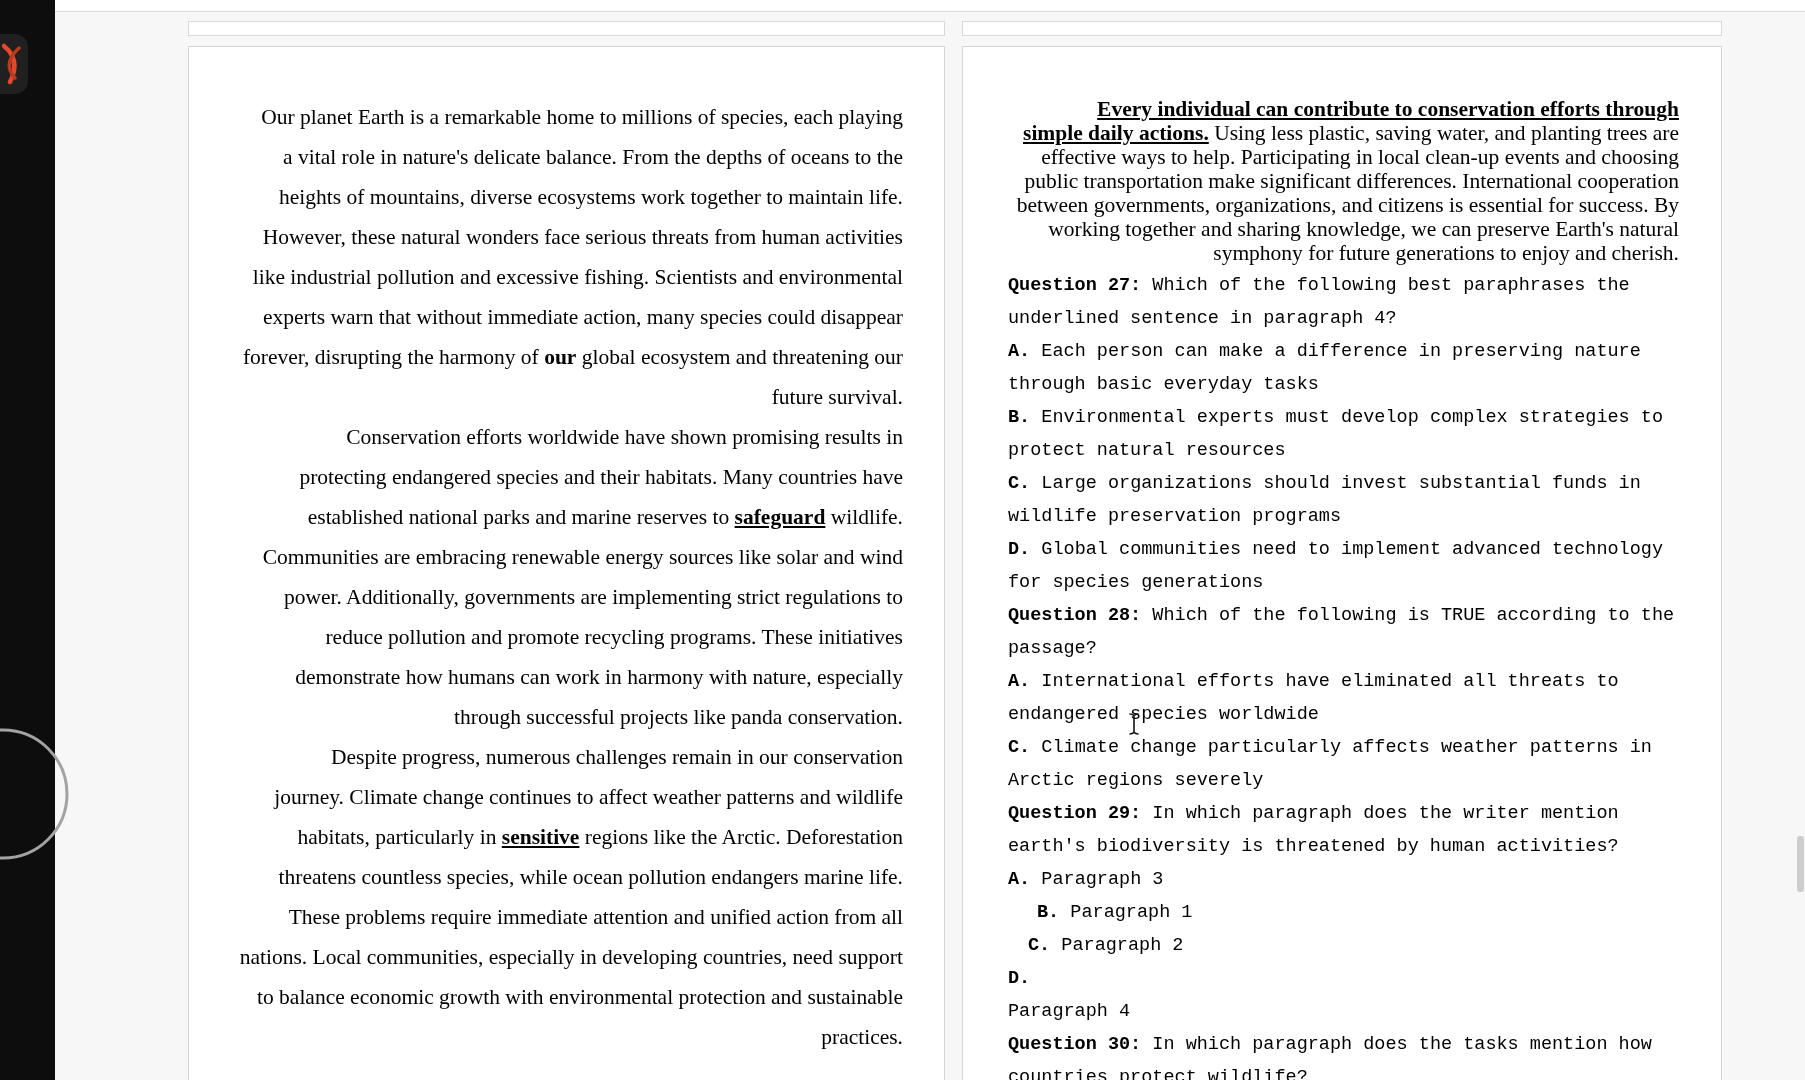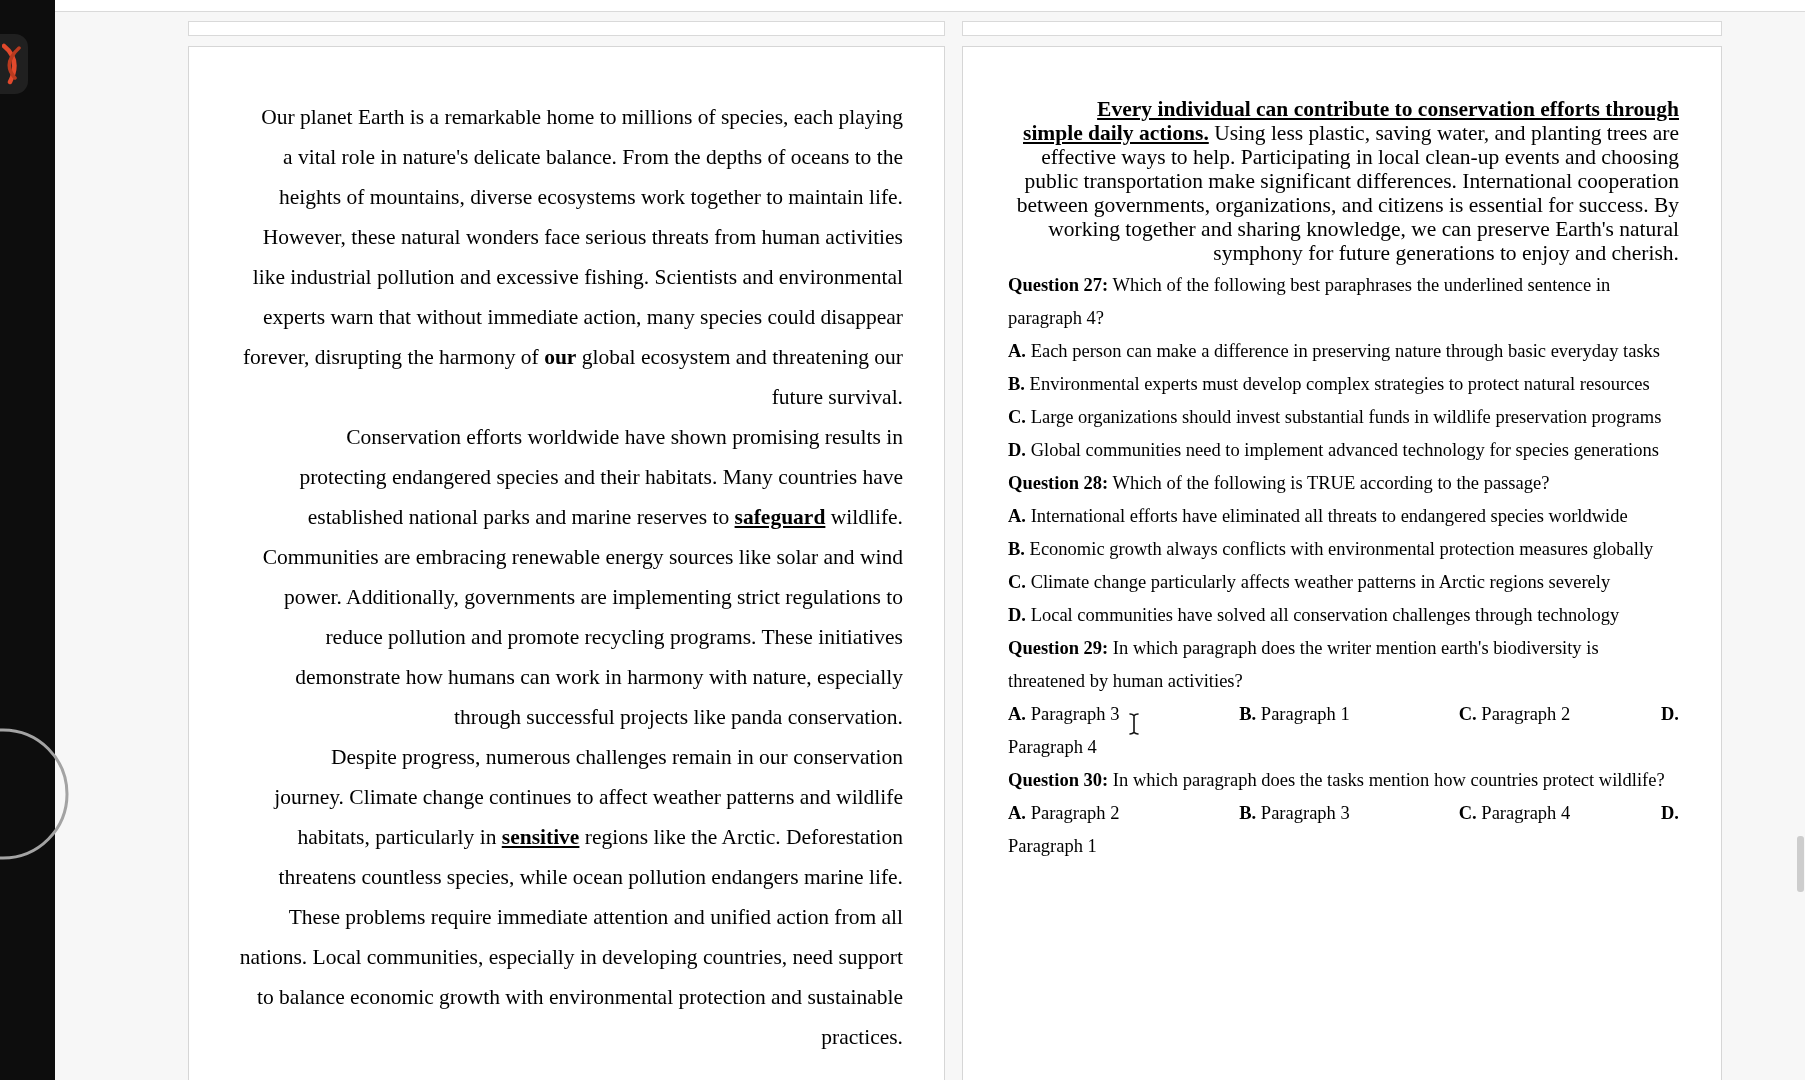--- a/index.html
+++ b/index.html
@@ -33,24 +33,24 @@
   .prev-right { left: 962px; width: 760px; }
   .page {
     position: absolute; top: 46px; height: 1240px;
     background: #fff; border: 1px solid #d6d6d6; z-index: 1;
   }
   .page-left  { left: 188px; width: 757px; padding: 50px 41px 0 42px; }
   .page-right { left: 962px; width: 760px; padding: 50px 42px 0 45px; }
   .bp { margin: 0; font-size: 21.5px; line-height: 40px; text-indent: 30px; text-align: right; }
   .page-right .bp { line-height: 24px; }
   .questions { margin-top: 4px; }
-  .q { margin: 0; font-size: 18.5px; line-height: 33px; text-align: left; }
+  .q { margin: 0; font-size: 18.5px; line-height: 33px; text-align: left; font-family: Liberation Mono, monospace; }
   b { font-weight: bold; }
   .u { text-decoration: underline; }
-  .opt-row { display: flex; }
+  .opt-row { display: flex; flex-direction: column; }
   .oc1 { width: 216px; }
   .oc2 { width: 213px; margin-left: 29px; }
   .oc3 { width: 216px; margin-left: 20px; }
   .oc4 { flex: 1; }
   .circle-overlay { position: absolute; left: 0; top: 724px; z-index: 6; pointer-events: none; }
   .cursor { position: absolute; left: 1127px; top: 712px; z-index: 10; pointer-events: none; }
   .scroll-thumb {
     position: absolute; right: 1px; top: 836px; width: 7px; height: 56px;
     background: #cdcdcd; border-radius: 3px; z-index: 3;
   }
@@ -84,23 +84,21 @@
   <div class="questions">
 
     <p class="q"><b>Question 27:</b><span> Which of the following best paraphrases the underlined sentence in paragraph 4?</span></p>
     <p class="q"><b>A.</b><span> Each person can make a difference in preserving nature through basic everyday tasks</span></p>
     <p class="q"><b>B.</b><span> Environmental experts must develop complex strategies to protect natural resources</span></p>
     <p class="q"><b>C.</b><span> Large organizations should invest substantial funds in wildlife preservation programs</span></p>
     <p class="q"><b>D.</b><span> Global communities need to implement advanced technology for species generations</span></p>
 
     <p class="q"><b>Question 28:</b><span> Which of the following is TRUE according to the passage?</span></p>
     <p class="q"><b>A.</b><span> International efforts have eliminated all threats to endangered species worldwide</span></p>
-    <p class="q"><b>B.</b><span> Economic growth always conflicts with environmental protection measures globally</span></p>
     <p class="q"><b>C.</b><span> Climate change particularly affects weather patterns in Arctic regions severely</span></p>
-    <p class="q"><b>D.</b><span> Local communities have solved all conservation challenges through technology</span></p>
 
     <p class="q"><b>Question 29:</b><span> In which paragraph does the writer mention earth's biodiversity is threatened by human activities?</span></p>
     <div class="q opt-row">
       <span class="oc1"><b>A.</b><span> Paragraph 3</span></span>
       <span class="oc2"><b>B.</b><span> Paragraph 1</span></span>
       <span class="oc3"><b>C.</b><span> Paragraph 2</span></span>
       <span class="oc4"><b>D.</b><span></span></span>
     </div>
     <p class="q">Paragraph 4</p>
 

